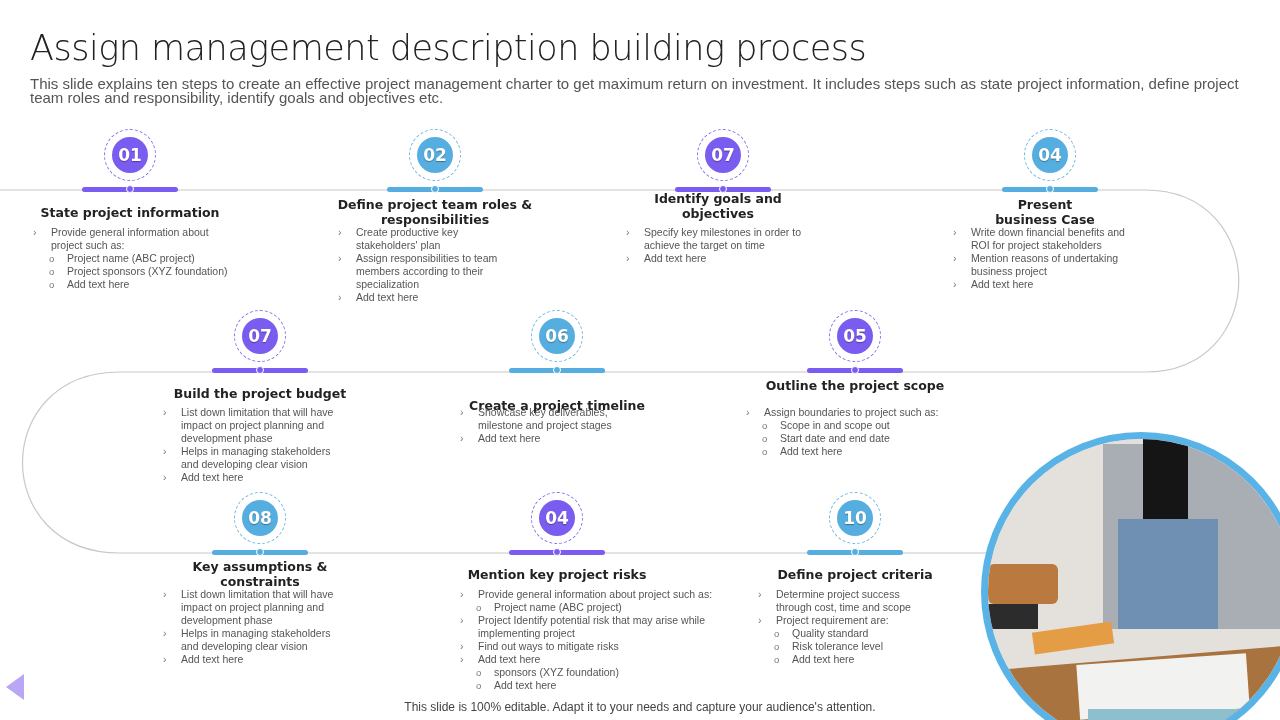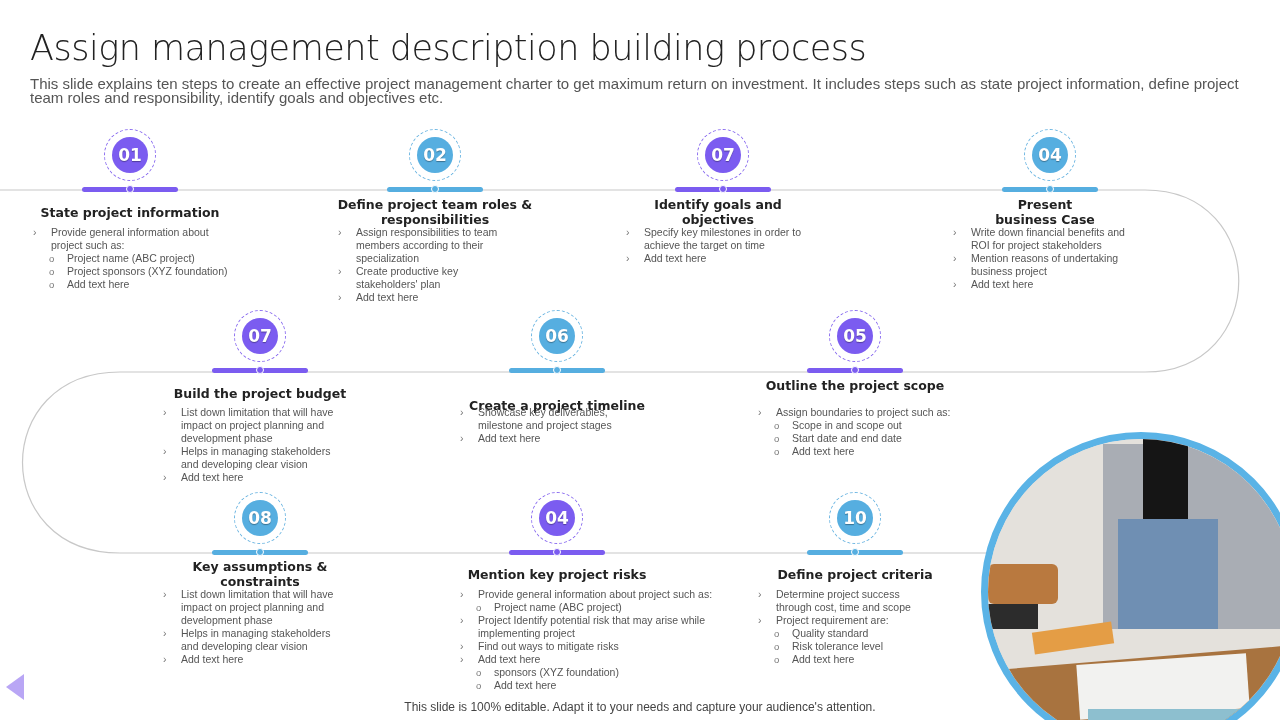--- a/index.html
+++ b/index.html
@@ -98,35 +98,35 @@
 <div class="step blue" style="left:305px; top:129px; width:260px;">
   <div class="badge-wrap">
     <div class="ring"></div>
     <div class="badge">02</div>
   </div>
   <div class="bar">
       <div class="bar-dot"></div>
     </div>
   <div class="step-title" style="top:68px; left:30px; width:200px;">Define project team roles &amp; responsibilities</div>
   <ul class="bullets" style="left:29px; top:97px; width:180px;">
+    <li>Create productive key stakeholders' plan</li>
     <li>Assign responsibilities to team members according to their specialization</li>
-    <li>Create productive key stakeholders' plan</li>
     <li>Add text here</li>
   </ul>
 </div>
 
 <div class="step purple" style="left:593px; top:129px; width:260px;">
   <div class="badge-wrap">
     <div class="ring"></div>
     <div class="badge">07</div>
   </div>
   <div class="bar">
       <div class="bar-dot"></div>
     </div>
-  <div class="step-title" style="top:68px; left:55px; width:140px;text-align:center;">Identify goals and objectives</div>
+  <div class="step-title" style="top:62px; left:55px; width:140px;text-align:center;">Identify goals and objectives</div>
   <ul class="bullets" style="left:29px; top:97px; width:190px;">
     <li>Specify key milestones in order to achieve the target on time</li>
     <li>Add text here</li>
   </ul>
 </div>
 
 <div class="step blue" style="left:920px; top:129px; width:260px;">
   <div class="badge-wrap">
     <div class="ring"></div>
     <div class="badge">04</div>
@@ -175,21 +175,21 @@
 
 <div class="step purple" style="left:725px; top:310px; width:260px;">
   <div class="badge-wrap">
     <div class="ring"></div>
     <div class="badge">05</div>
   </div>
   <div class="bar">
       <div class="bar-dot"></div>
     </div>
   <div class="step-title" style="top:68px;">Outline the project scope</div>
-  <ul class="bullets" style="left:29px; top:96px; width:200px;">
+  <ul class="bullets" style="left:17px; top:96px; width:200px;">
     <li>Assign boundaries to project such as:</li>
     <li class="sub">Scope in and scope out</li>
     <li class="sub">Start date and end date</li>
     <li class="sub">Add text here</li>
   </ul>
 </div>
 
 <div class="step blue" style="left:130px; top:492px; width:260px;">
   <div class="badge-wrap">
     <div class="ring"></div>

